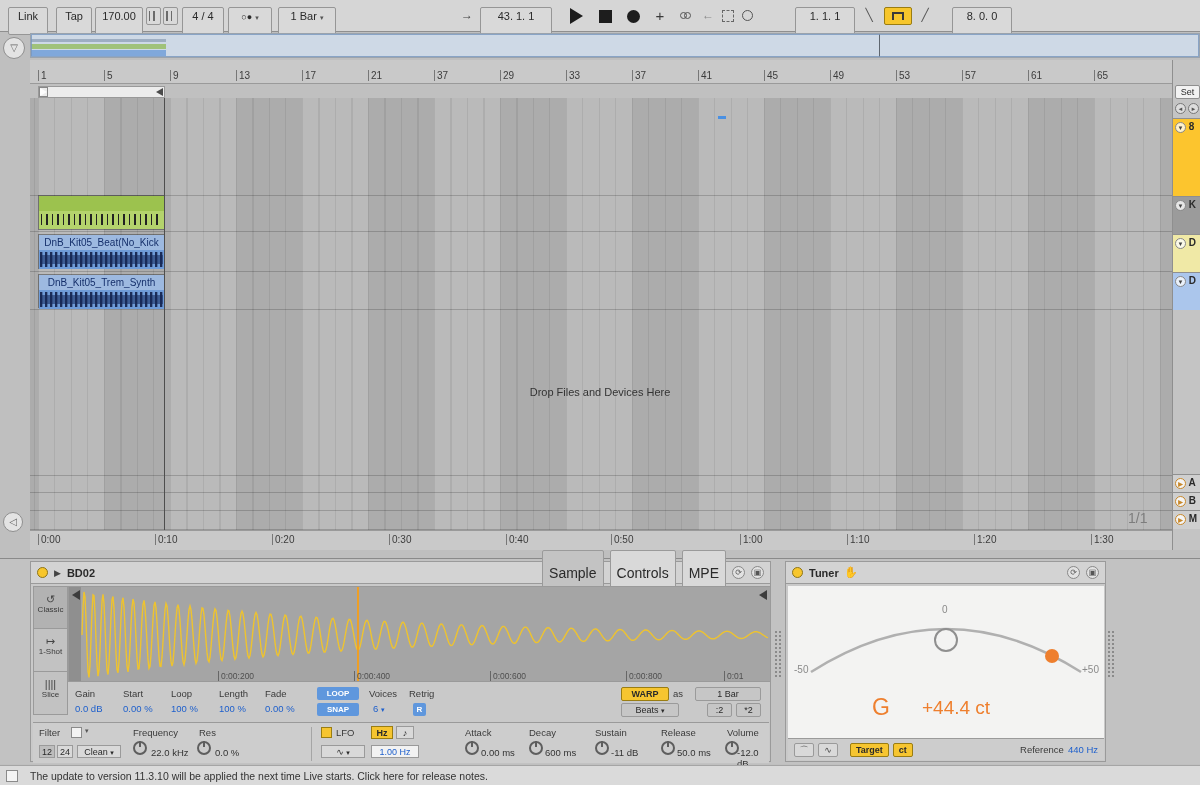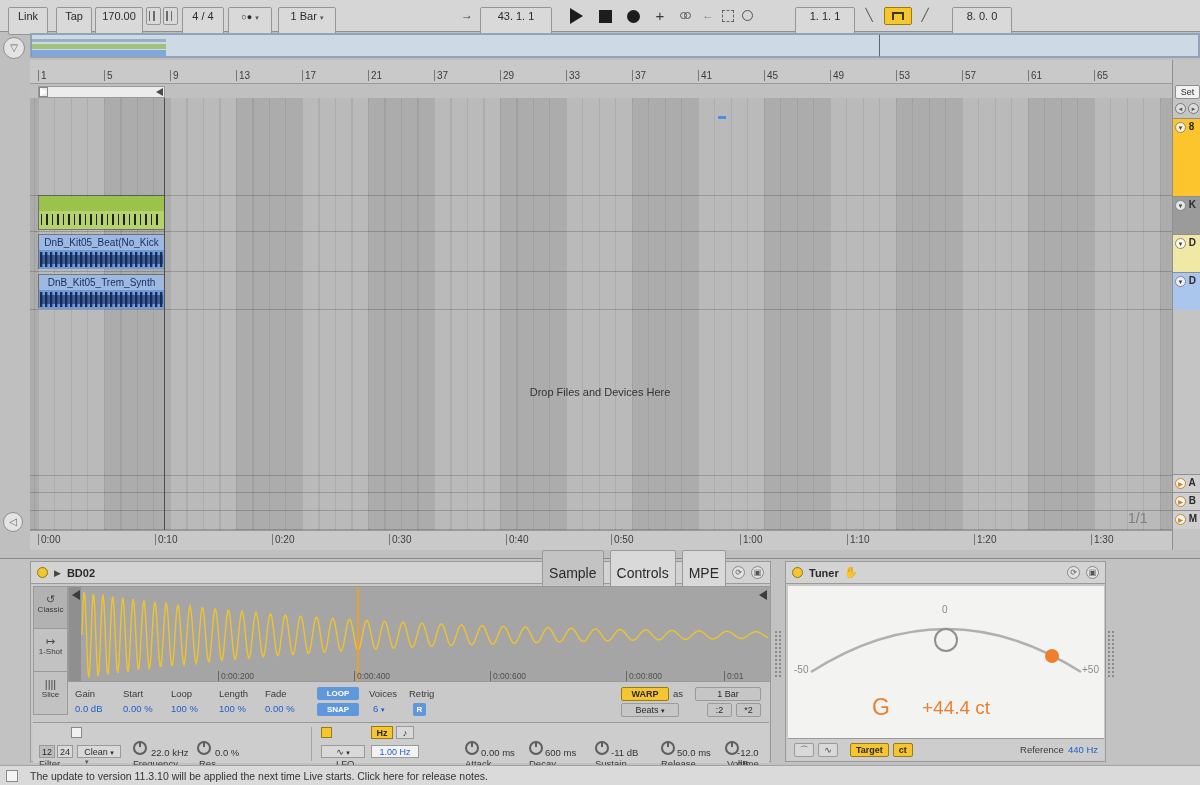--- a/index.html
+++ b/index.html
@@ -82,21 +82,21 @@
   .wmark { position:absolute; top:3px; width:0; height:0; border-right:8px solid #3c3c3c; border-top:5px solid transparent; border-bottom:5px solid transparent; }
   .loopline { position:absolute; top:0; left:288px; width:2px; height:100%; background:#ee9f27; }
   .wtime { position:absolute; top:84px; font-size:8.5px; color:#4f4f4f; border-left:1px solid #666; padding-left:2px; }
   .prow { position:absolute; top:122px; left:2px; width:736px; height:38px; font-size:9.5px; }
   .plabel { position:absolute; top:4px; color:#3a3a3a; }
   .pvalue { position:absolute; top:19px; color:#1d5fcc; }
   .bluebtn { position:absolute; width:42px; height:13px; background:#5f97dd; color:#fff; font-size:8px; font-weight:bold; text-align:center; line-height:13px; border-radius:2px; }
   .pillbtn { position:absolute; height:14px; border:1px solid #9a9a9a; border-radius:2px; background:#c6c6c6; font-size:9px; line-height:12px; text-align:center; color:#2a2a2a; }
   .warpbtn { background:#f6c530; border-color:#9a7d12; font-weight:bold; }
   .bottomrow { position:absolute; top:160px; left:2px; width:736px; height:41px; border-top:1px solid #9a9a9a; background:#cdcdcd; font-size:9.5px; }
-  .blabel { position:absolute; top:4px; color:#3a3a3a;margin-top:31px; }
+  .blabel { position:absolute; top:4px; color:#3a3a3a; }
   .bvalue { position:absolute; top:24px; color:#333; }
   .knob { position:absolute; width:14px; height:14px; border:2px solid #5e5e5e; border-radius:50%; background:#cdcdcd; }
   .knob::after { content:""; position:absolute; left:4px; top:-2px; width:2px; height:6px; background:#5e5e5e; }
   .chk { position:absolute; width:11px; height:11px; border:1px solid #8a8a8a; background:#f2f2f2; }
   .chk.on { background:#f6c530; border-color:#9a7d12; }
   .smallbox { position:absolute; height:13px; border:1px solid #9a9a9a; background:#d9d9d9; font-size:9px; line-height:12px; text-align:center; }
   .whitebox { background:#f2f2f2; color:#1d5fcc; }
   .vline { position:absolute; top:4px; width:1px; height:34px; background:#a5a5a5; }
   .dragdots { position:absolute; width:6px; height:46px; border-left:2px dotted #8a8a8a; border-right:2px dotted #8a8a8a; }
 

